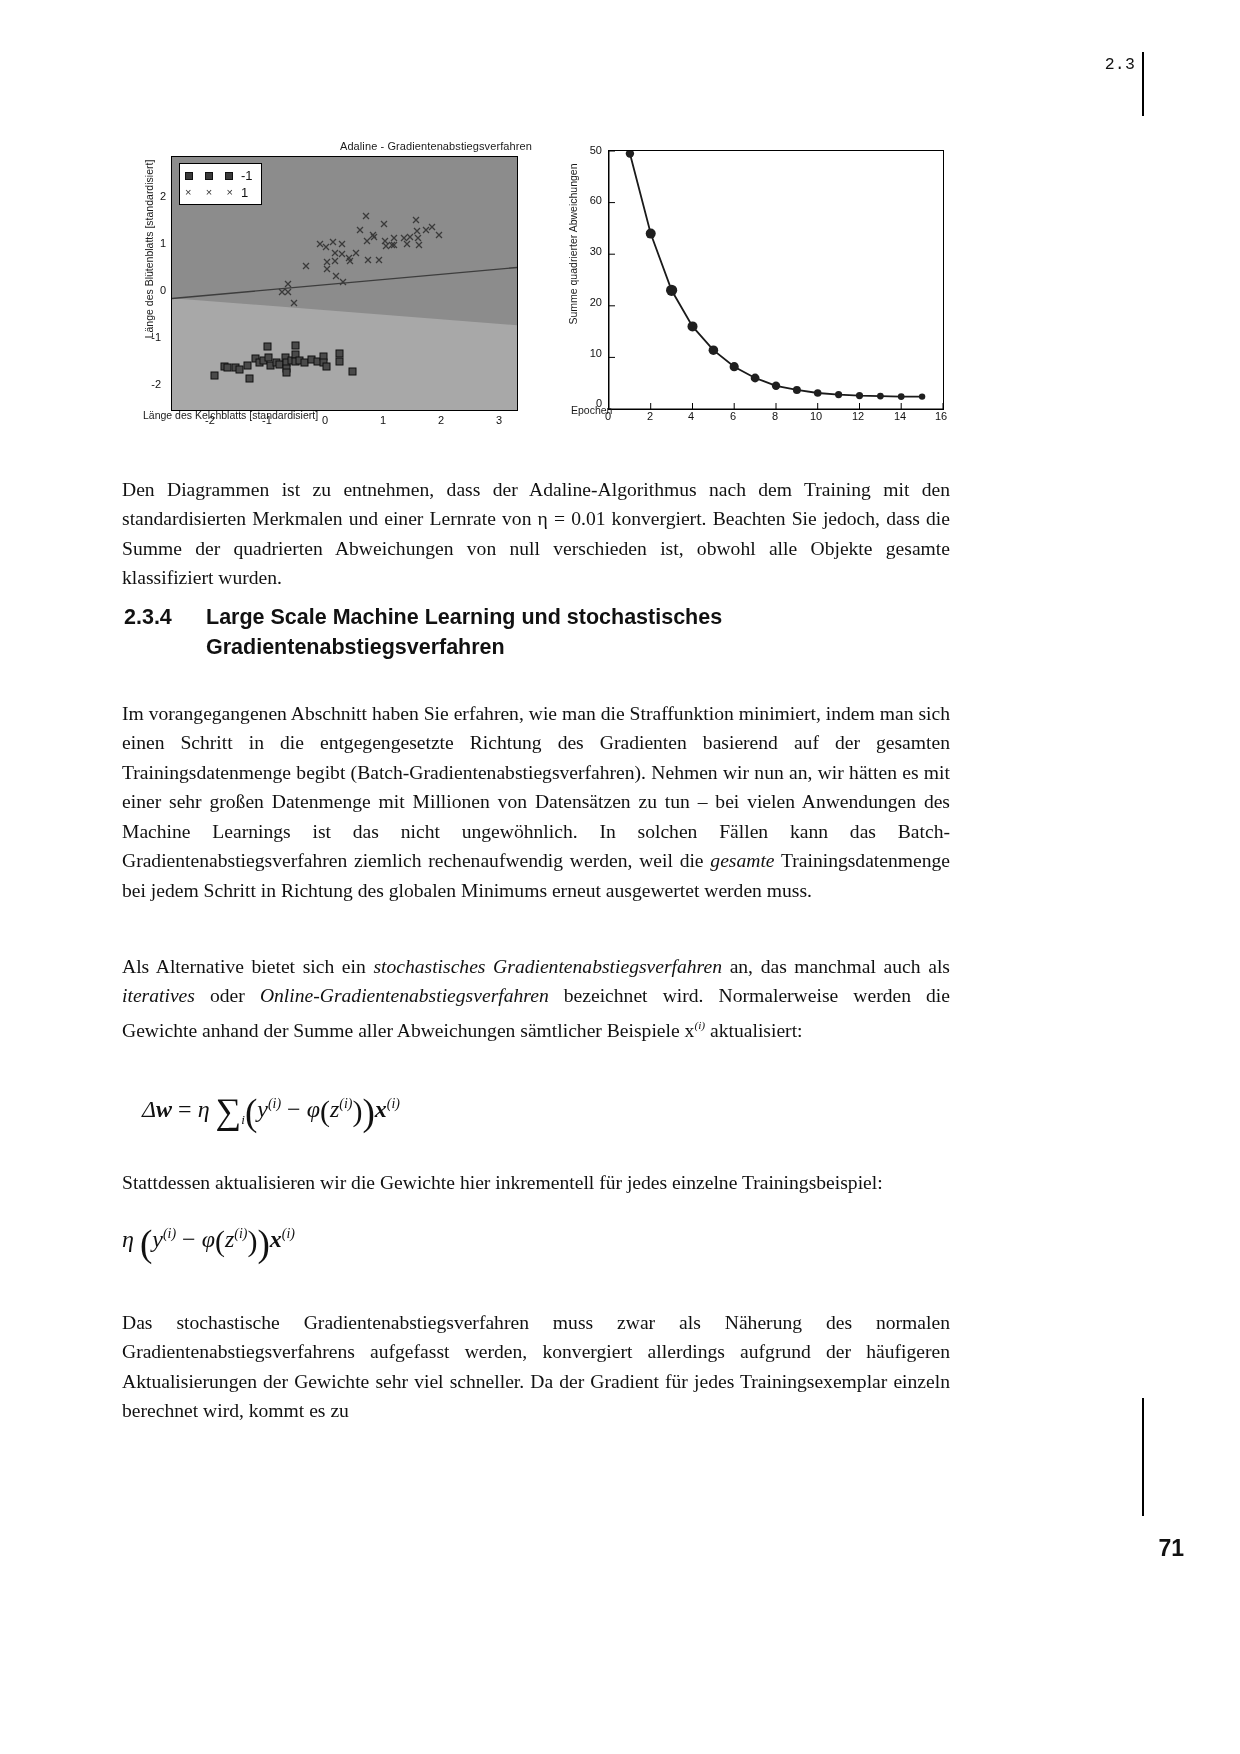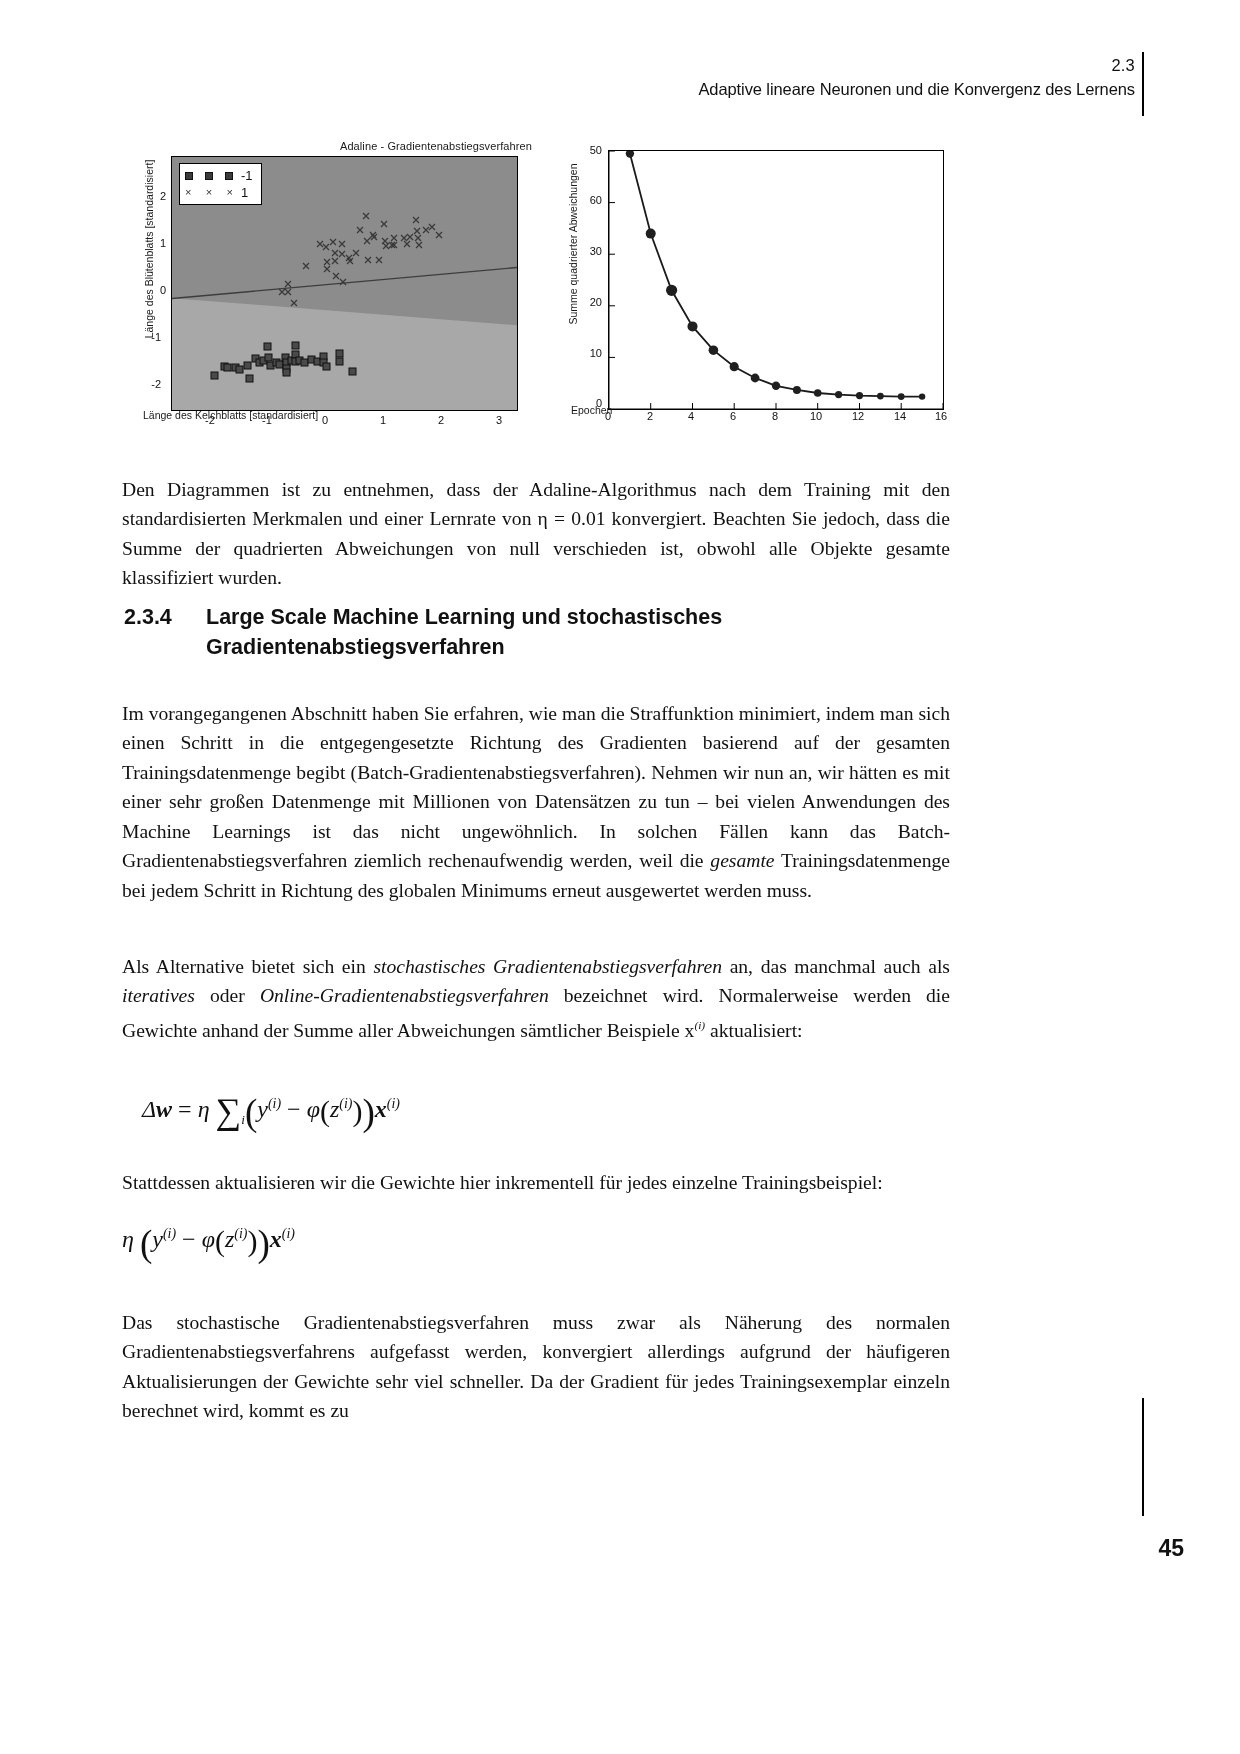--- a/index.html
+++ b/index.html
@@ -10,21 +10,21 @@
     color:#000;
     position:relative;
     overflow:hidden;
   }
   .page { position:relative; width:1240px; height:1754px; }
 
   
   .header {
     position:absolute; top:55px; right:105px;
     width:700px; text-align:right;
-    font-family:Liberation Sans, sans-serif;
+    font-family:Liberation Mono, monospace;
   }
   .header .chapno { font-size:16.5px; letter-spacing:.2px; color:#111; line-height:1.25; }
   .header .htitle { font-size:16.5px; color:#111; margin-top:4px; letter-spacing:-0.1px; }
   .header-rule {
     position:absolute; top:52px; right:96px;
     width:2px; height:64px; background:#000;
   }
   .footer-rule {
     position:absolute; bottom:238px; right:96px;
     width:2px; height:118px; background:#000;
@@ -149,25 +149,24 @@
   .medparen { font-size:1.25em; vertical-align:-0.14em; }
   .sub-i { font-size:0.55em; vertical-align:-0.55em; font-style:italic; }
 </style>
 </head>
 <body>
 
 <div class="page">
 
   <div class="header">
     <div class="chapno">2.3</div>
-    <div class="htitle">Adaptive lineare Neuronen und die Konvergenz des Lernens</div>
   </div>
   <div class="header-rule"></div>
   <div class="footer-rule"></div>
-  <div class="pageno">45</div>
+  <div class="pageno">71</div>
 
   <div class="figure">
 
     <div class="chart left">
       <div class="chart-title">Adaline - Gradientenabstiegsverfahren</div>
 
       <div class="ylab-left">Länge des Blütenblatts [standardisiert]</div>
 
       <div class="tick-text ytick" style="left:22px; top:52px;">2</div>
       <div class="tick-text ytick" style="left:22px; top:99px;">1</div>

